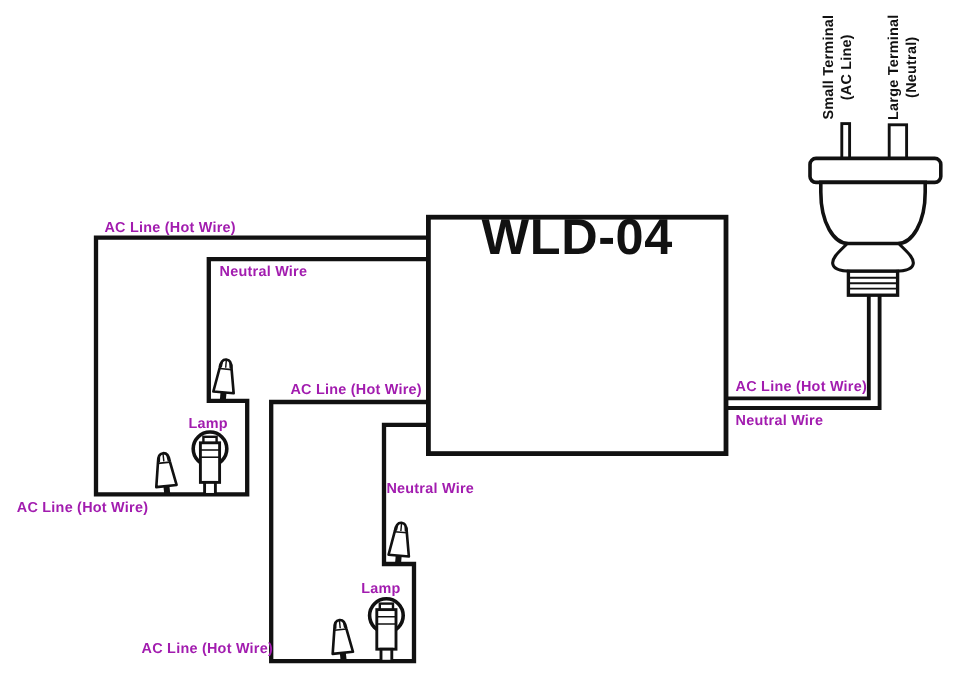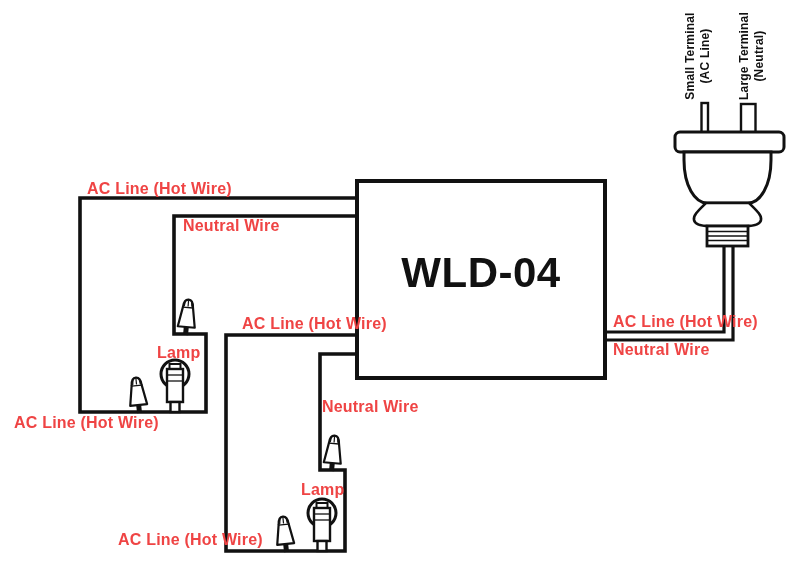--- a/index.html
+++ b/index.html
@@ -2,31 +2,31 @@
 <html><head>
 <meta charset="utf-8">
 <style>
   html,body{margin:0;padding:0;background:#fff;}
   .stage{
     position:relative;width:800px;height:562px;background:#fff;overflow:hidden;
     font-family:"Liberation Sans",sans-serif;color:#111;
   }
   .stage svg{position:absolute;left:0;top:0;}
   .label{
-    position:absolute;font-weight:bold;font-size:16px;line-height:14px;
-    white-space:nowrap;color:#ef4444;letter-spacing:.2px;
+    position:absolute;font-weight:bold;font-size:12px;line-height:14px;
+    white-space:nowrap;color:#a21caf;letter-spacing:.2px;
   }
   .vlabel{
     position:absolute;width:96px;height:32px;transform:rotate(-90deg);
     display:flex;flex-direction:column;justify-content:center;text-align:center;
     font-weight:bold;font-size:12px;line-height:15px;color:#111;letter-spacing:.2px;
   }
   .device-box{
     position:absolute;left:357px;top:181px;width:248px;height:197px;
-    display:flex;align-items:center;justify-content:center;
+    display:flex;align-items:flex-start;justify-content:center;
   }
   .device-box span{
     font-weight:bold;font-size:42px;letter-spacing:.5px;color:#111;
     transform:translateY(-7px);
   }
 </style>
 </head>
 <body>
 
 <div class="stage">

